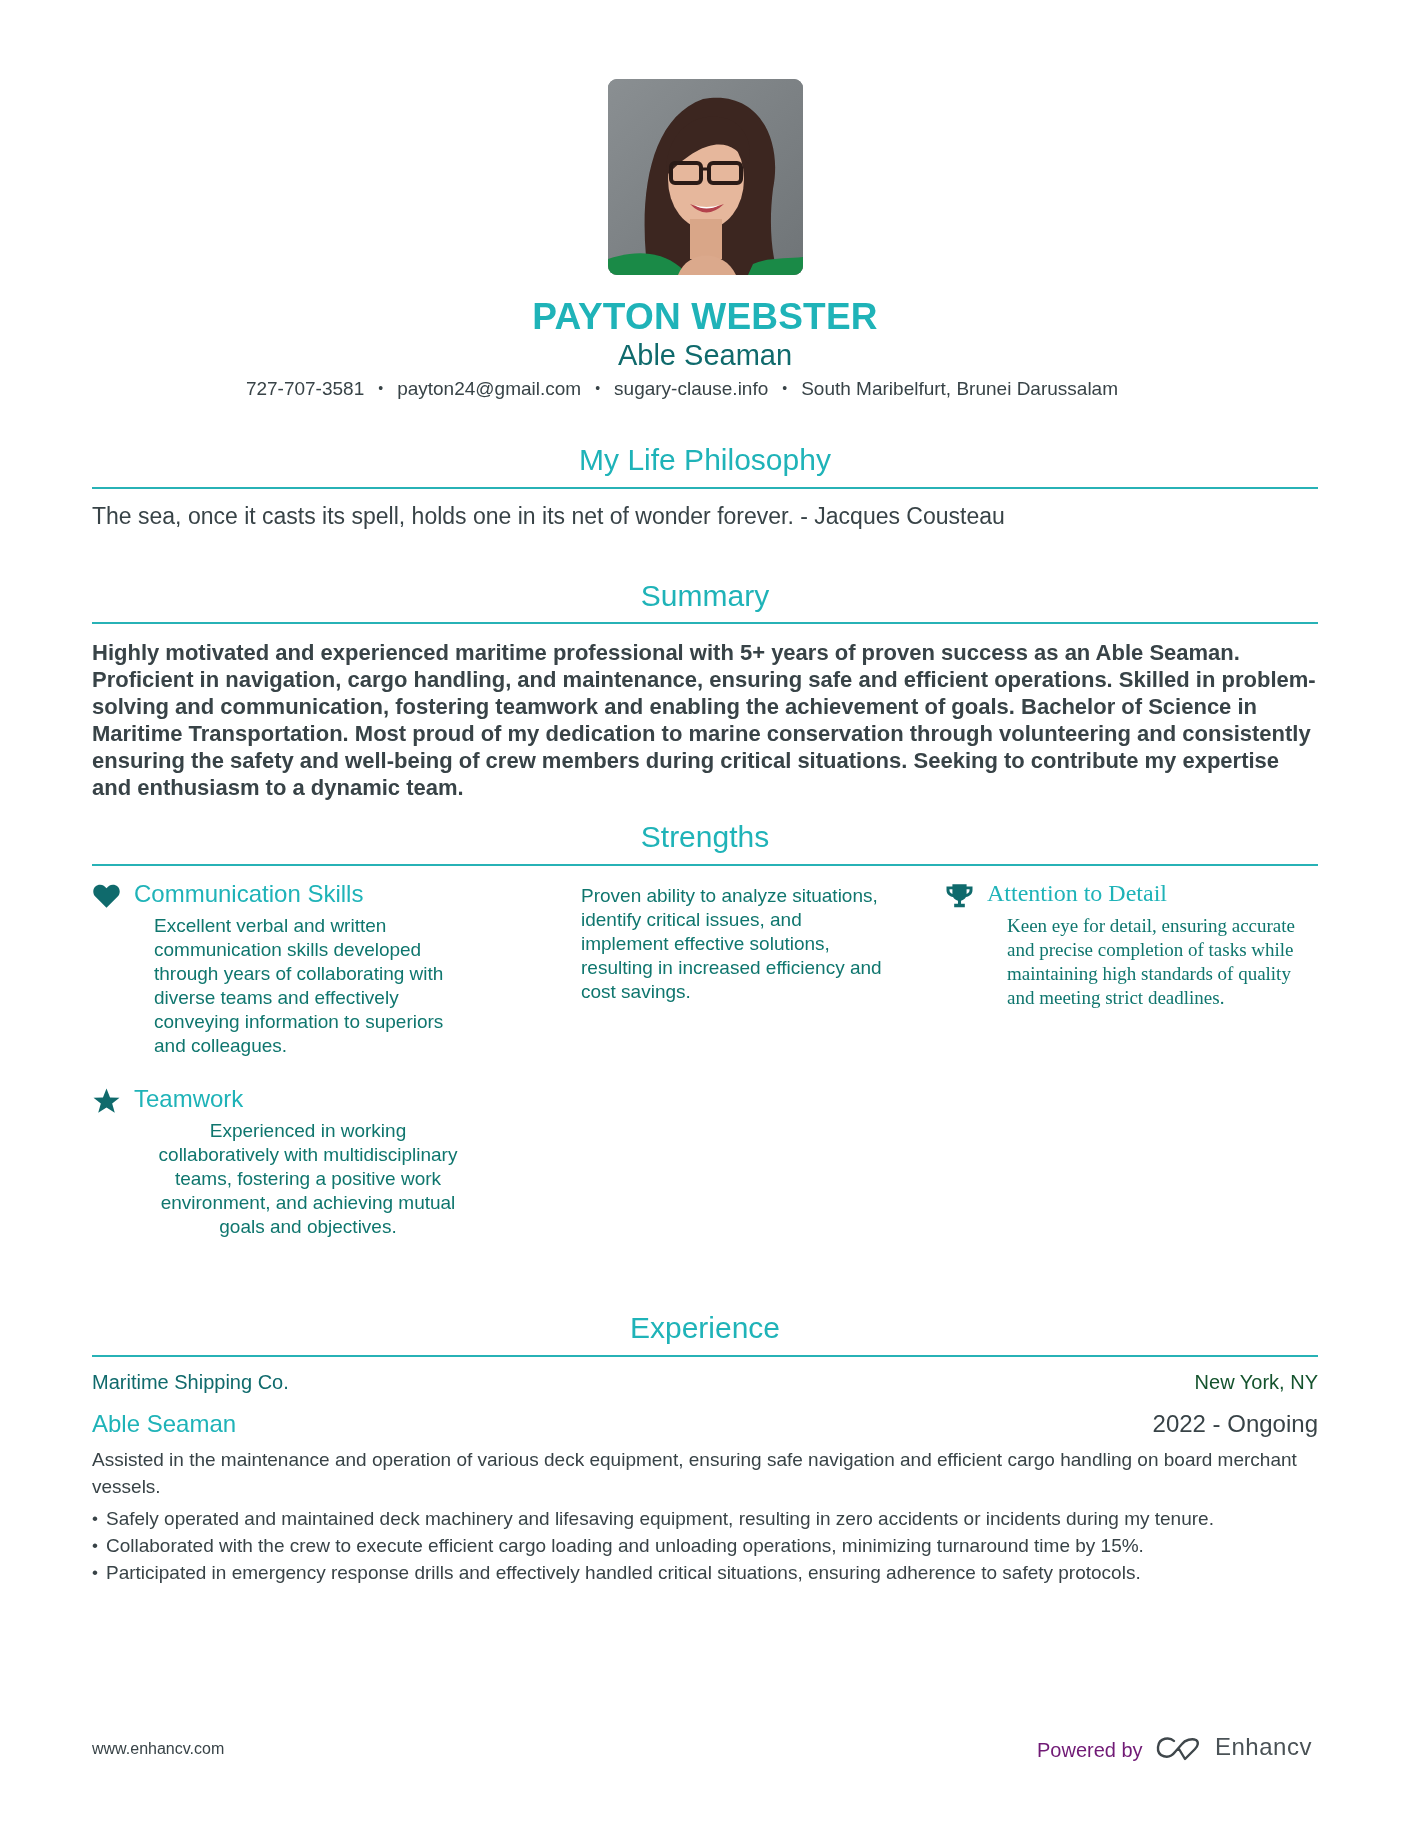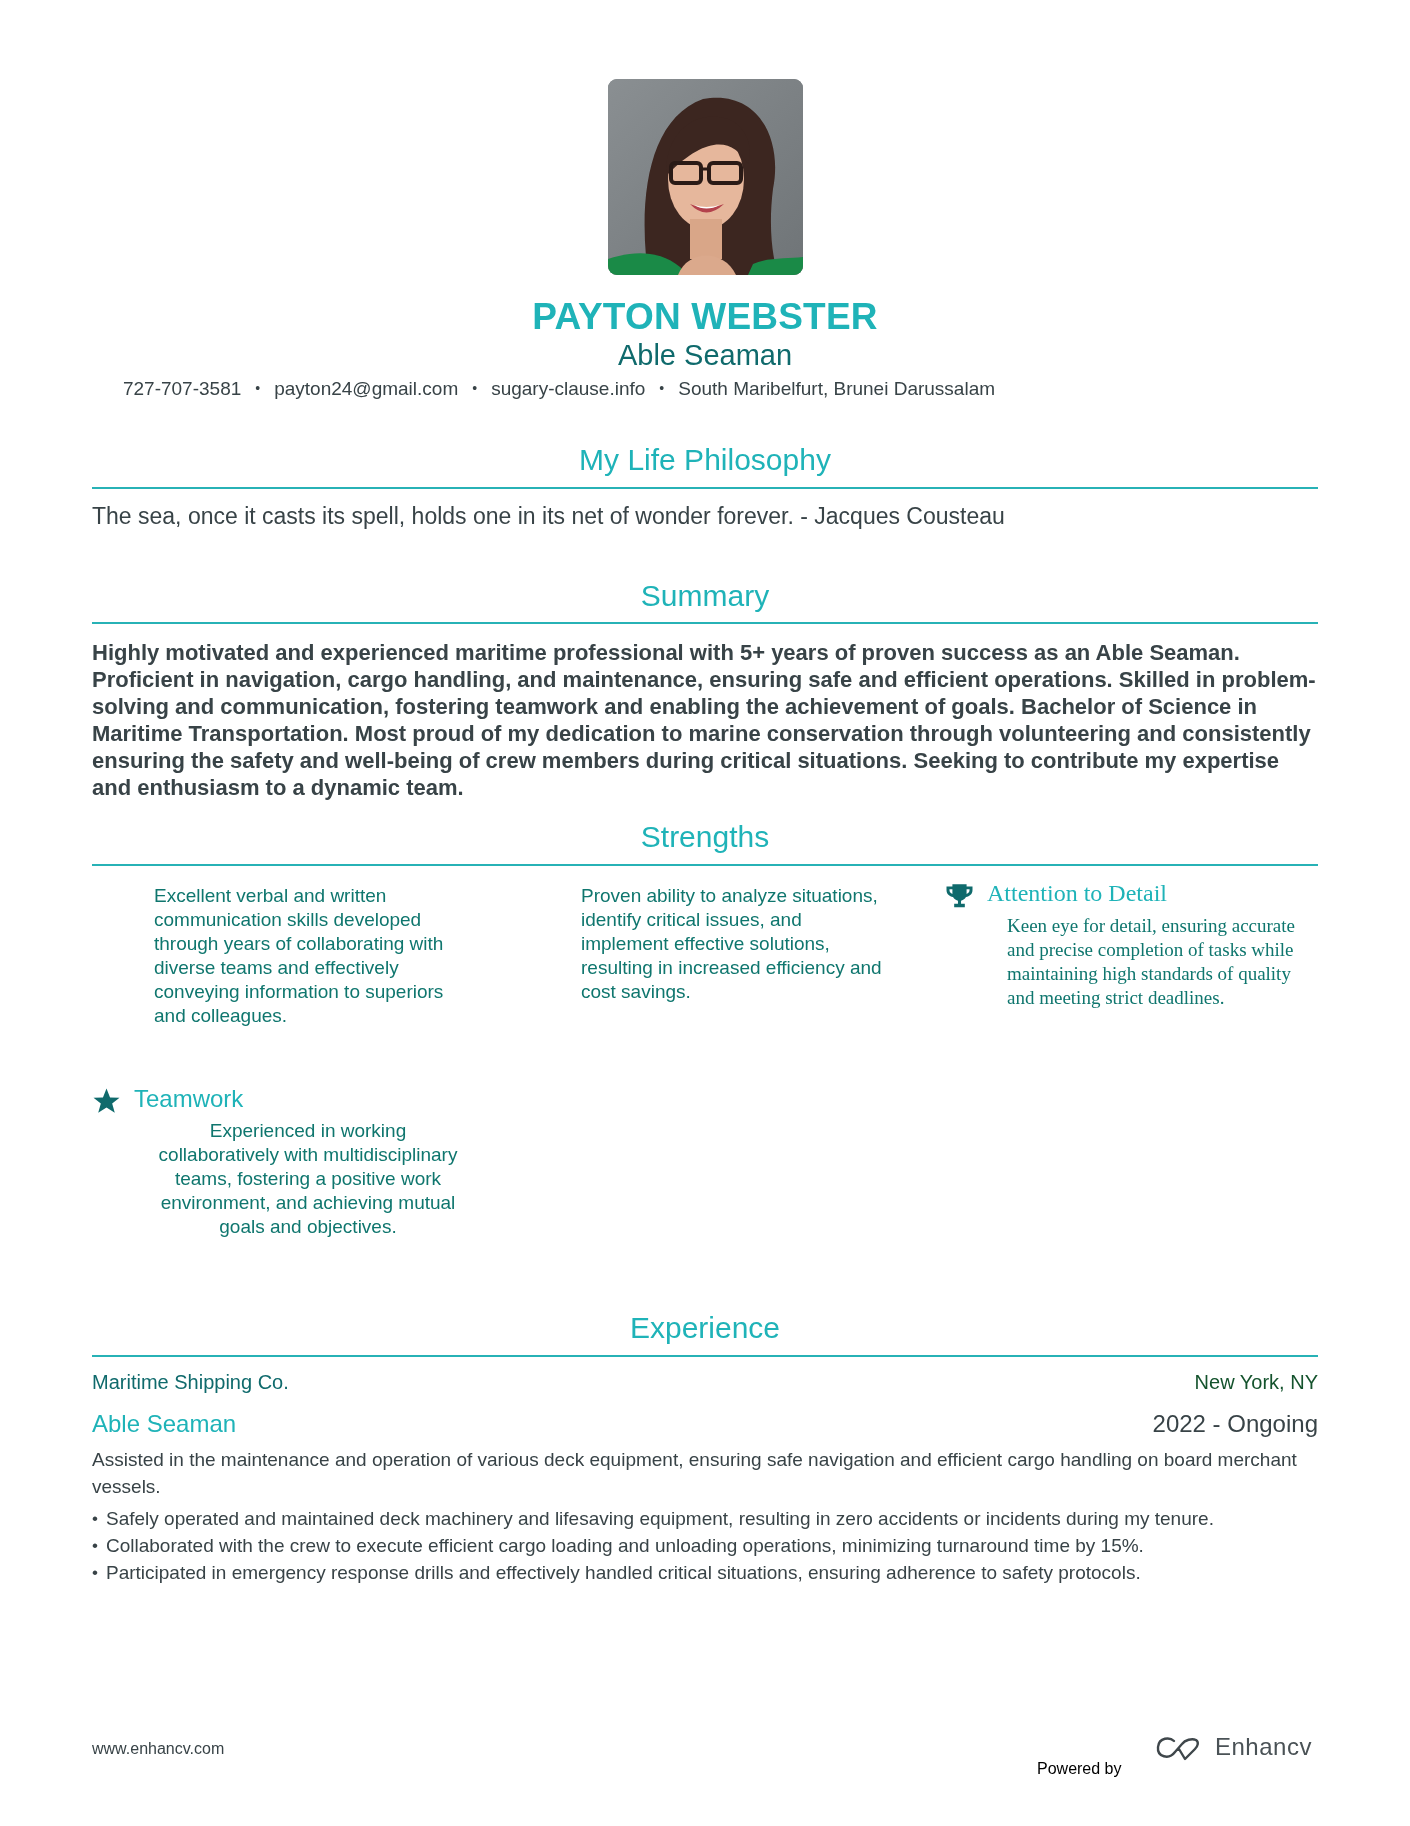--- a/index.html
+++ b/index.html
@@ -21,21 +21,21 @@
   .photo svg { display: block; width: 100%; height: 100%; }
   .name {
     left: 0; width: 1410px; top: 296px; text-align: center;
     font-size: 37px; font-weight: 700; color: #1fb3b8; letter-spacing: 0.2px;
   }
   .headline {
     left: 0; width: 1410px; top: 339px; text-align: center;
     font-size: 29px; color: #0f6a6c;
   }
   .contacts {
-    left: 0; width: 1118px; top: 378px; text-align: center;
+    left: 0; width: 1118px; top: 378px; text-align: right;
     font-size: 19px; color: #384347;
   }
   .contacts span.sep { display: inline-block; margin: 0 14px; font-size: 14px; vertical-align: 2px; }
 
   
   .sec-title {
     left: 92px; width: 1226px; text-align: center;
     font-size: 30px; color: #1fb3b8; font-weight: 400;
   }
   .divider {
@@ -80,21 +80,21 @@
     left: 84px; width: 1226px; top: 1505px;
     list-style: none; font-size: 19px; line-height: 27px; color: #384347;
   }
   .bullets li { position: relative; padding-left: 22px; }
   .bullets li::before {
     content: "•"; position: absolute; left: 8px; top: 0; font-size: 17px;
   }
 
   
   .footer-url { left: 92px; top: 1740px; font-size: 16px; color: #384347; }
-  .powered { left: 1037px; top: 1739px; font-size: 16px; color: #000000; margin-top: 21px; }
+  .powered { left: 1037px; top: 1739px; font-size: 20px; color: #701a75; }
   .logo-mark { left: 1155px; top: 1735px; width: 46px; height: 26px; }
   .logo-text { left: 1215px; top: 1733px; font-size: 24px; color: #4a5256; letter-spacing: 0.5px; }
 </style>
 </head>
 <body>
 
 <div class="abs photo" role="img" aria-label="Profile photo of Payton Webster">
   <svg viewBox="0 0 195 196" preserveAspectRatio="none">
     <defs>
       <linearGradient id="bg" x1="0" y1="0" x2="1" y2="1">
@@ -136,20 +136,28 @@
 <div class="abs quote">The sea, once it casts its spell, holds one in its net of wonder forever. - Jacques Cousteau</div>
 
 <div class="abs sec-title" style="top:579px;">Summary</div>
 <div class="abs divider" style="top:622px;"></div>
 <div class="abs summary">Highly motivated and experienced maritime professional with 5+ years of proven success as an Able Seaman. Proficient in navigation, cargo handling, and maintenance, ensuring safe and efficient operations. Skilled in problem-solving and communication, fostering teamwork and enabling the achievement of goals. Bachelor of Science in Maritime Transportation. Most proud of my dedication to marine conservation through volunteering and consistently ensuring the safety and well-being of crew members during critical situations. Seeking to contribute my expertise and enthusiasm to a dynamic team.</div>
 
 <div class="abs sec-title" style="top:820px;">Strengths</div>
 <div class="abs divider" style="top:864px;"></div>
 
 <div class="abs strength" style="left:92px; top:880px;">
+  <div class="s-head">
+    <span class="s-icon">
+      <svg viewBox="0 0 24 22">
+          <path d="M12 21 L2.5 11.5 C-0.5 8.5 0.5 2.5 5.5 1.5 C8.5 1 10.5 2.5 12 4.5 C13.5 2.5 15.5 1 18.5 1.5 C23.5 2.5 24.5 8.5 21.5 11.5 Z" fill="#0f6a6c"></path>
+        </svg>
+    </span>
+    <span class="s-title">Communication Skills</span>
+  </div>
   <div class="s-desc">Excellent verbal and written communication skills developed through years of collaborating with diverse teams and effectively conveying information to superiors and colleagues.</div>
 </div>
 
 <div class="abs strength" style="left:519px; top:880px;">
   <div class="s-desc">Proven ability to analyze situations, identify critical issues, and implement effective solutions, resulting in increased efficiency and cost savings.</div>
 </div>
 
 <div class="abs strength" style="left:945px; top:880px;font-family:Liberation Serif, serif;">
   <div class="s-head">
     <span class="s-icon">

